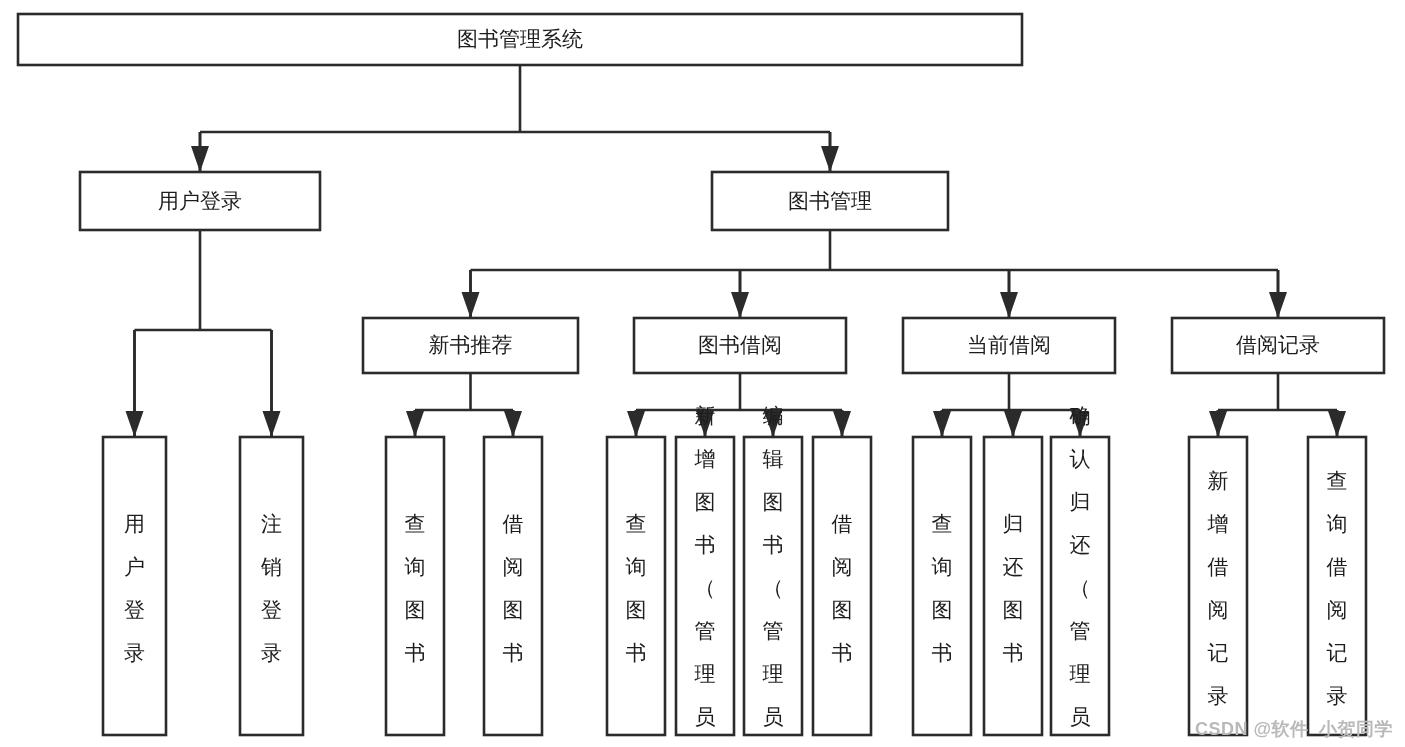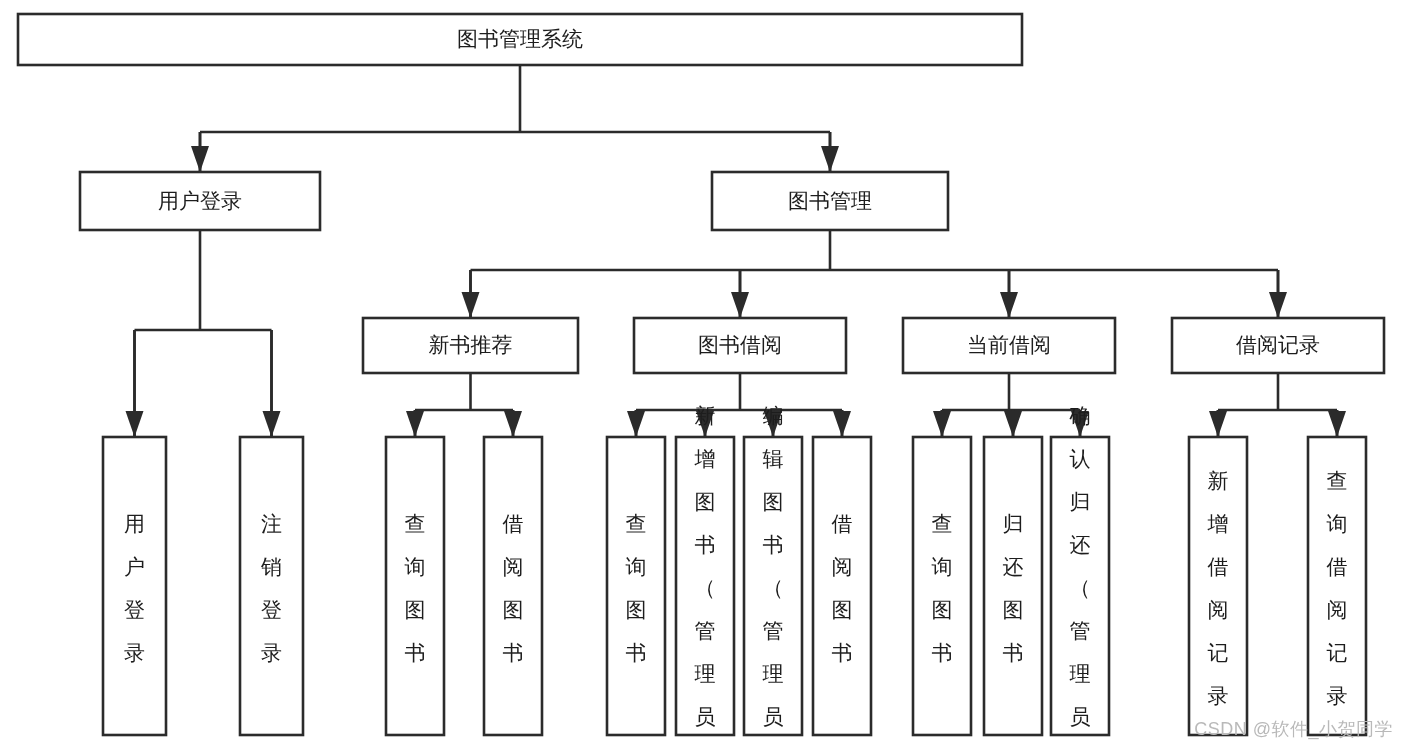--- a/index.html
+++ b/index.html
@@ -58,20 +58,21 @@
   .watermark {
     position: absolute;
     right: 12px;
     bottom: 6px;
     font-family: "Liberation Sans", "DejaVu Sans", sans-serif;
     font-size: 18px;
     color: #b9b9b9;
     letter-spacing: 0.5px;
     white-space: nowrap;
     user-select: none;
+    font-weight: bold;
   }
 </style>
 </head>
 <body>
 
 <div id="diagram-root">
   <svg id="flow" viewBox="0 0 1405 747" xmlns="http://www.w3.org/2000/svg">
     <g id="connectors-layer">
         <g>
           <path d="M 520 65 L 520 132" class="connector"></path>

